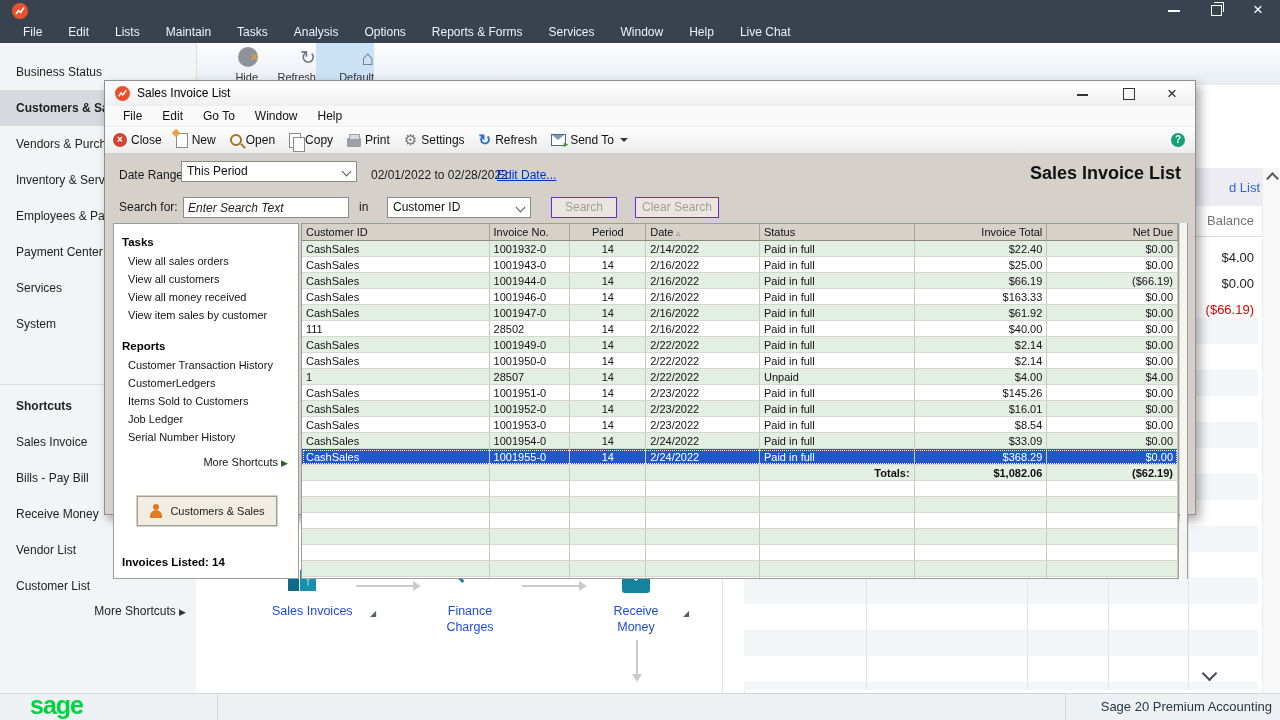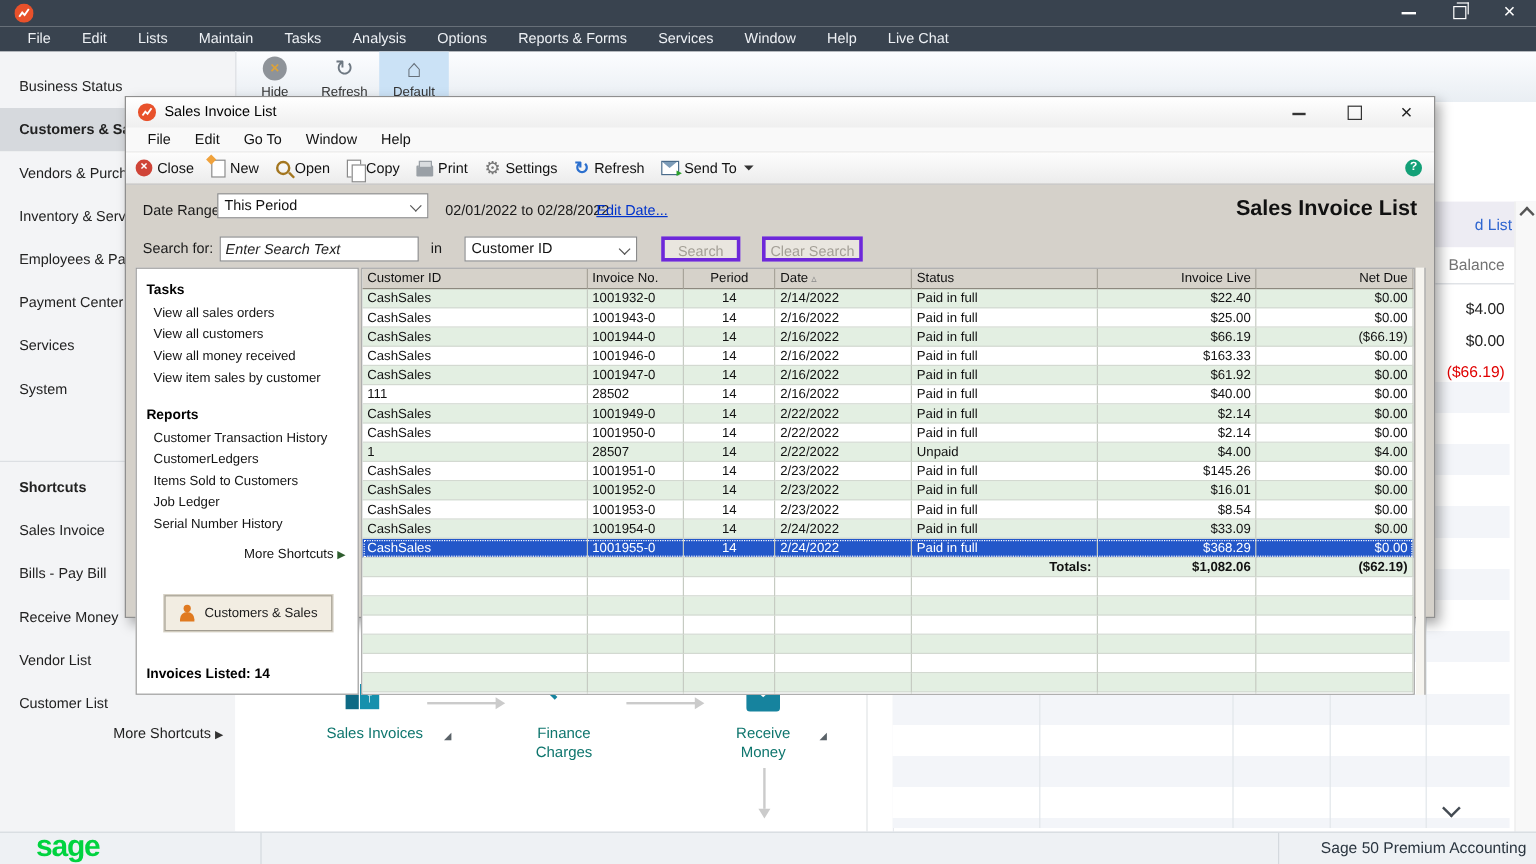--- a/index.html
+++ b/index.html
@@ -11,21 +11,21 @@
   .win-min{position:absolute;top:10px;width:12px;height:2px;background:#fff;}
   .win-restore{position:absolute;top:5px;width:9px;height:9px;border:1px solid #fff;}
   .win-restore::before{content:"";position:absolute;left:2px;top:-4px;width:9px;height:9px;border:1px solid #fff;border-left:0;border-bottom:0;}
   .win-close{position:absolute;top:-1px;color:#fff;font-size:17px;line-height:22px;}
   
   .app-menubar{position:absolute;left:0;top:22px;width:1280px;height:21px;background:#39434f;display:flex;padding-left:10px;box-sizing:border-box;}
   .amenu-item{color:#eef1f5;font-size:12px;line-height:21px;padding:0 13px;white-space:nowrap;}
   
   .app-toolbar{position:absolute;left:196px;top:43px;width:1084px;height:42px;background:linear-gradient(#fcfdff,#e9eef3);border-bottom:1px solid #d8dde2;}
   #app-toolbar-buttons{position:absolute;left:4px;top:0;display:flex;height:42px;}
-  .tb-btn{width:58px;height:42px;text-align:center;position:relative;}
+  .tb-btn{width:58px;height:42px;text-align:right;position:relative;}
   .tb-btn.active{background:#cbe2f6;}
   .tbi{display:inline-block;margin-top:4px;height:22px;font-size:19px;line-height:22px;color:#6e7882;}
   .tbi-hide-icon{width:20px;height:20px;border-radius:50%;background:#8e9399;color:#dca23a;font-size:13px;font-weight:bold;line-height:19px;}
   .tbi-hide-icon::after{content:"\00d7";}
   .tbi-refresh-icon::after{content:"\21bb";}
   .tbi-home-icon{font-size:21px;color:#66707a;}
   .tbi-home-icon::after{content:"\2302";}
   .tb-lbl{position:absolute;left:0;top:28px;width:100%;font-size:11px;color:#333;}
   
   .tray-bell{position:absolute;left:880px;top:56px;width:13px;height:13px;background:#656d75;border-radius:7px 7px 2px 2px;}
@@ -50,21 +50,21 @@
   .vline2{position:absolute;left:548px;top:0;width:1px;height:608px;background:#e8eaee;}
   .stripes{position:absolute;left:548px;top:233px;width:514px;height:372px;background:repeating-linear-gradient(to bottom,#f3f5f9 0 26px,#ffffff 26px 52px);}
   .gridline{position:absolute;top:155px;width:1px;height:450px;background:#e2e6ea;}
   .bg-linkbox{position:absolute;left:844px;top:83px;width:240px;height:38px;background:#edecf3;}
   .bg-link{position:absolute;right:20px;top:12px;font-size:13px;color:#2f66d0;white-space:nowrap;}
   .bal-head{position:absolute;right:26px;top:128px;font-size:13px;color:#737373;}
   .bal-border{position:absolute;left:992px;top:151px;width:74px;height:1px;background:#d9dde2;}
   .bal-val{position:absolute;right:26px;height:26px;line-height:26px;font-size:13px;color:#222;}
   .neg{color:#e00000;}
   
-  .wf-label{position:absolute;font-size:12.5px;color:#0f766e;white-space:nowrap;}
+  .wf-label{position:absolute;font-size:12.5px;color:#1d4ed8;white-space:nowrap;}
   .wf-marker{position:absolute;font-size:8px;color:#5a6268;}
   .wf-arrow{position:absolute;height:2px;background:#cbcbcb;}
   .wf-arrow::after{content:"";position:absolute;right:-7px;top:-4px;border-left:8px solid #cbcbcb;border-top:5px solid transparent;border-bottom:5px solid transparent;}
   .wf-icon-si{position:absolute;width:30px;height:26px;}
   .wf-icon-si .sq1{position:absolute;left:0;top:10px;width:11px;height:13px;background:#0e6a85;}
   .wf-icon-si .sq2{position:absolute;left:12px;top:2px;width:16px;height:21px;background:#1590ad;color:#fff;font-size:13px;font-weight:bold;text-align:center;line-height:21px;}
   .wf-icon-fc{position:absolute;font-size:26px;font-weight:bold;color:#16839e;line-height:26px;}
   .wf-icon-rm{position:absolute;width:28px;height:24px;background:#16839e;border-radius:3px;}
   .wf-icon-rm::after{content:"";position:absolute;left:5px;top:4px;border-left:9px solid transparent;border-right:9px solid transparent;border-top:8px solid #fff;}
   .wf-down{position:absolute;width:2px;background:#cbcbcb;}
@@ -109,21 +109,21 @@
   .sendto-icon::after{content:"\25b8";position:absolute;right:-3px;bottom:-4px;color:#2aa12a;font-size:9px;}
   .dd-arr{width:0;height:0;border-left:4px solid transparent;border-right:4px solid transparent;border-top:4px solid #333;margin-left:2px;}
   .p-help{position:absolute;right:10px;top:6px;}
   
   .p-lbl{position:absolute;font-size:12px;color:#1a1a1a;line-height:21px;white-space:nowrap;}
   .combo{position:absolute;height:21px;background:#fff;border:1px solid #8b8b8b;box-sizing:border-box;font-size:12px;line-height:19px;padding-left:5px;color:#111;}
   .cmb-arr{position:absolute;right:6px;top:6px;width:6px;height:6px;border-right:1.6px solid #555;border-bottom:1.6px solid #555;transform:rotate(45deg);}
   .p-input{position:absolute;height:21px;background:#fff;border:1px solid #8b8b8b;box-sizing:border-box;font-size:12px;font-style:italic;color:#222;padding:0 4px;font-family:"Liberation Sans",sans-serif;}
   .p-link{position:absolute;font-size:12px;color:#0033cc;text-decoration:underline;line-height:21px;}
   .p-bigtitle{position:absolute;right:14px;top:82px;font-size:18px;font-weight:bold;color:#111;}
-  .p-btn{position:absolute;height:21px;background:#e9e6df;border:3px solid #6d28d9;box-sizing:border-box;font-size:12px;color:#a39f96;text-align:center;line-height:19px;}
+  .p-btn{position:absolute;height:21px;background:#e9e6df;border:1px solid #6d28d9;box-sizing:border-box;font-size:12px;color:#a39f96;text-align:center;line-height:19px;}
   
   .p-panel{position:absolute;left:8px;top:142px;width:186px;height:356px;background:#fff;border:1px solid #9c9c9c;box-sizing:border-box;}
   .pp-title{margin:12px 0 4px 8px;font-size:11.5px;font-weight:bold;color:#000;}
   .plink{margin-left:14px;font-size:11px;color:#141414;line-height:18px;white-space:nowrap;}
   .pp-more{text-align:right;margin:10px 10px 0 0;font-size:11px;color:#141414;}
   .pp-more .tri{color:#2e5d2e;font-size:9px;}
   .pp-btn{position:absolute;left:23px;top:272px;width:138px;height:28px;background:#f2ede2;border:1px solid #a39e92;box-shadow:0 0 0 1px #d6d1c5;display:flex;align-items:center;justify-content:center;gap:7px;font-size:11px;color:#1a1a1a;}
   .person-icon{position:relative;width:14px;height:14px;}
   .person-icon::before{content:"";position:absolute;left:4px;top:0;width:6px;height:6px;border-radius:50%;background:#e07a20;}
   .person-icon::after{content:"";position:absolute;left:1px;top:6px;width:12px;height:8px;border-radius:6px 6px 0 0;background:#e07a20;}
@@ -357,21 +357,21 @@
       <div class="pp-count">Invoices Listed: 14</div>
     </div>
 
     <div id="tbl">
         <div class="trow thead">
           <div class="tc th l" style="width: 188px;">Customer ID</div>
           <div class="tc th l" style="width: 81px;">Invoice No.</div>
           <div class="tc th c" style="width: 76px;">Period</div>
           <div class="tc th l" style="width: 114px;">Date<span class="sort"> ▵</span></div>
           <div class="tc th l" style="width: 155px;">Status</div>
-          <div class="tc th r" style="width: 133px;">Invoice Live</div>
+          <div class="tc th r" style="width: 133px;">Invoice Total</div>
           <div class="tc th r" style="width: 131px;">Net Due</div>
         </div>
         <div class="trow green">
           <div class="tc l" style="width: 188px;">CashSales</div>
           <div class="tc l" style="width: 81px;">1001932-0</div>
           <div class="tc c" style="width: 76px;">14</div>
           <div class="tc l" style="width: 114px;">2/14/2022</div>
           <div class="tc l" style="width: 155px;">Paid in full</div>
           <div class="tc r" style="width: 133px;">$22.40</div>
           <div class="tc r" style="width: 131px;">$0.00</div>
@@ -566,16 +566,16 @@
           <div class="tc" style="width: 131px;"></div>
         </div>
       </div>
     <div class="t-gutter"></div>
   </div>
 
   <div class="statusbar">
     <div class="sage-logo">sage</div>
     <div class="sb-div" style="left:217px"></div>
     <div class="sb-div" style="left:1065px"></div>
-    <div class="sb-product">Sage 50 Premium Accounting</div>
+    <div class="sb-product">Sage 20 Premium Accounting</div>
   </div>
 
 </div>
 
 </body></html>

